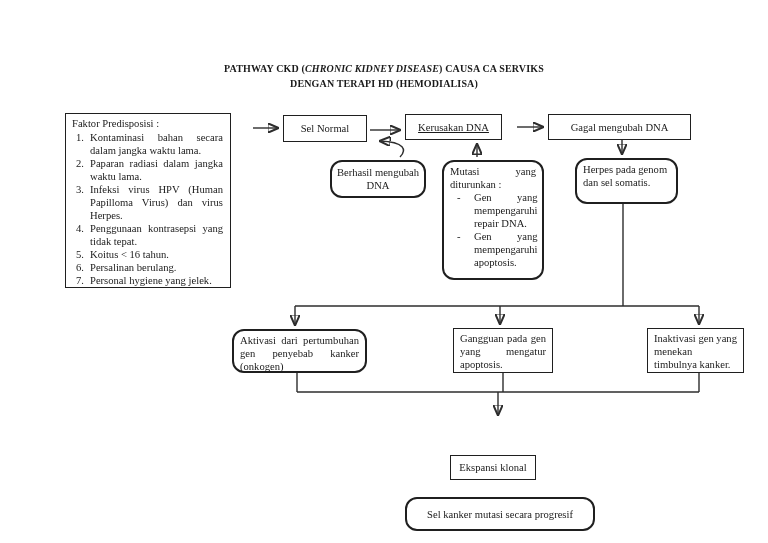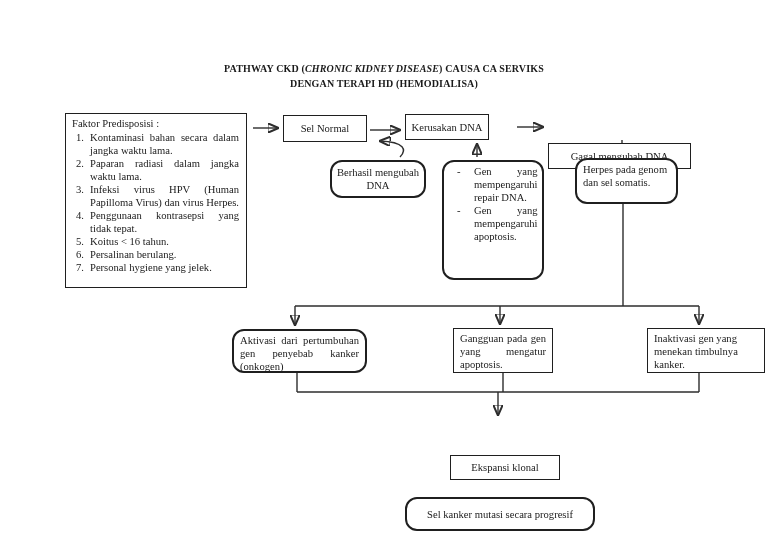--- a/index.html
+++ b/index.html
@@ -77,21 +77,21 @@
     <line x1="295" y1="306" x2="295" y2="325" marker-end="url(#ah)"></line>
     <line x1="500" y1="306" x2="500" y2="324" marker-end="url(#ah)"></line>
     <line x1="699" y1="306" x2="699" y2="324" marker-end="url(#ah)"></line>
     <line x1="297" y1="373" x2="297" y2="392"></line>
     <line x1="503" y1="373" x2="503" y2="392"></line>
     <line x1="699" y1="372" x2="699" y2="392"></line>
     <line x1="297" y1="392" x2="699" y2="392"></line>
     <line x1="498" y1="392" x2="498" y2="415" marker-end="url(#ah)"></line>
   </svg>
 
-  <div class="box pad" style="left:65px; top:113px; width:182px; height:175px;">
+  <div class="box pad" style="left:65px; top:113px; width:166px; height:175px;">
     <div>Faktor Predisposisi :</div>
     <div class="num-list">
       <div class="num-row">
           <span class="num-col">1.</span>
           <span class="num-text">Kontaminasi bahan secara dalam jangka waktu lama.</span>
         </div>
       <div class="num-row">
           <span class="num-col">2.</span>
           <span class="num-text">Paparan radiasi dalam jangka waktu lama.</span>
         </div>
@@ -115,33 +115,34 @@
           <span class="num-col">7.</span>
           <span class="num-text">Personal hygiene yang jelek.</span>
         </div>
     </div>
   </div>
 
   <div class="box center-v" style="left:283px; top:115px; width:84px; height:27px;">
     <span>Sel Normal</span>
   </div>
 
-  <div class="box center-v" style="left:405px; top:114px; width:84px; height:26px;">
+  <div class="box center-v" style="left:405px; top:114px; width:97px; height:26px;text-decoration:underline;">
     <span>Kerusakan DNA</span>
   </div>
 
-  <div class="box center-v" style="left:548px; top:114px; width:143px; height:26px;margin-top:29px;">
+  <div class="box center-v" style="left:548px; top:114px; width:143px; height:26px;">
     <span>Gagal mengubah DNA</span>
   </div>
 
   <div class="box thick center-v" style="left:330px; top:160px; width:96px; height:38px;">
     <span>Berhasil mengubah DNA</span>
   </div>
 
   <div class="box thick pad" style="left:442px; top:160px; width:102px; height:120px;">
+    <div class="just">Mutasi yang diturunkan :</div>
     <div class="dash-row">
         <span class="dash-col">-</span>
         <span class="dash-text">Gen yang mempengaruhi repair DNA.</span>
       </div>
     <div class="dash-row">
         <span class="dash-col">-</span>
         <span class="dash-text">Gen yang mempengaruhi apoptosis.</span>
       </div>
   </div>
 
@@ -150,26 +151,26 @@
   </div>
 
   <div class="box thick pad just" style="left:232px; top:329px; width:135px; height:44px;">
     <span>Aktivasi dari pertumbuhan gen penyebab kanker (onkogen)</span>
   </div>
 
   <div class="box pad just" style="left:453px; top:328px; width:100px; height:45px;">
     <span>Gangguan pada gen yang mengatur apoptosis.</span>
   </div>
 
-  <div class="box pad" style="left:647px; top:328px; width:118px; height:45px;">
+  <div class="box pad" style="left:647px; top:328px; width:97px; height:45px;">
     <span>Inaktivasi gen yang menekan timbulnya kanker.</span>
   </div>
 
 
-  <div class="box center-v" style="left:450px; top:455px; width:110px; height:25px;">
+  <div class="box center-v" style="left:450px; top:455px; width:86px; height:25px;">
     <span>Ekspansi klonal</span>
   </div>
 
   <div class="box thick center-v" style="left:405px; top:497px; width:190px; height:34px;">
     <span>Sel kanker mutasi secara progresif</span>
   </div>
 
 </div>
 
 </body></html>

